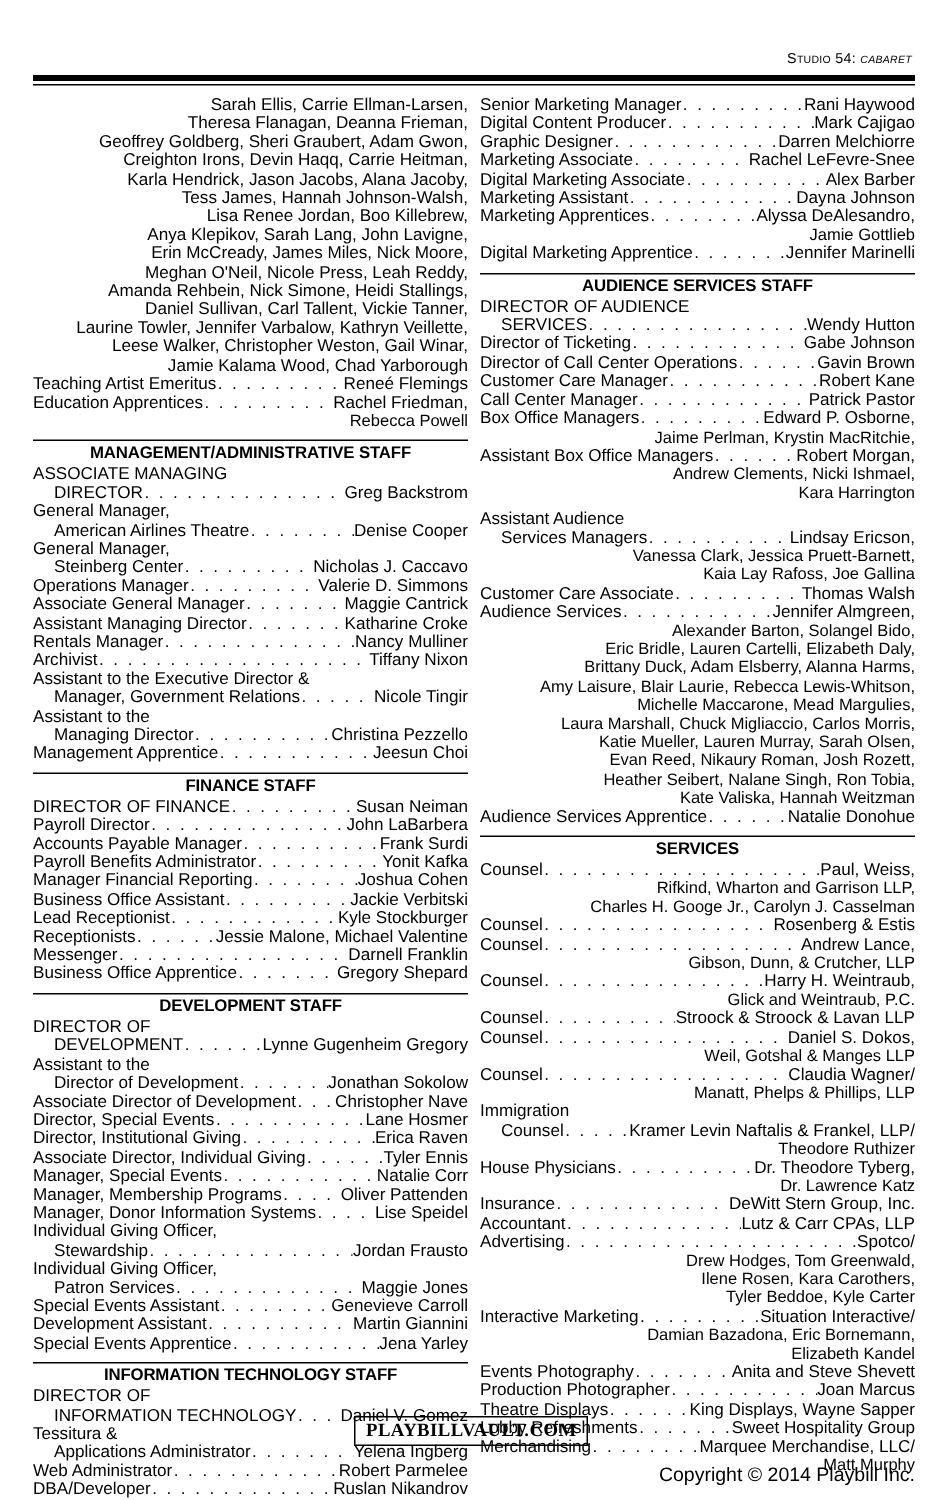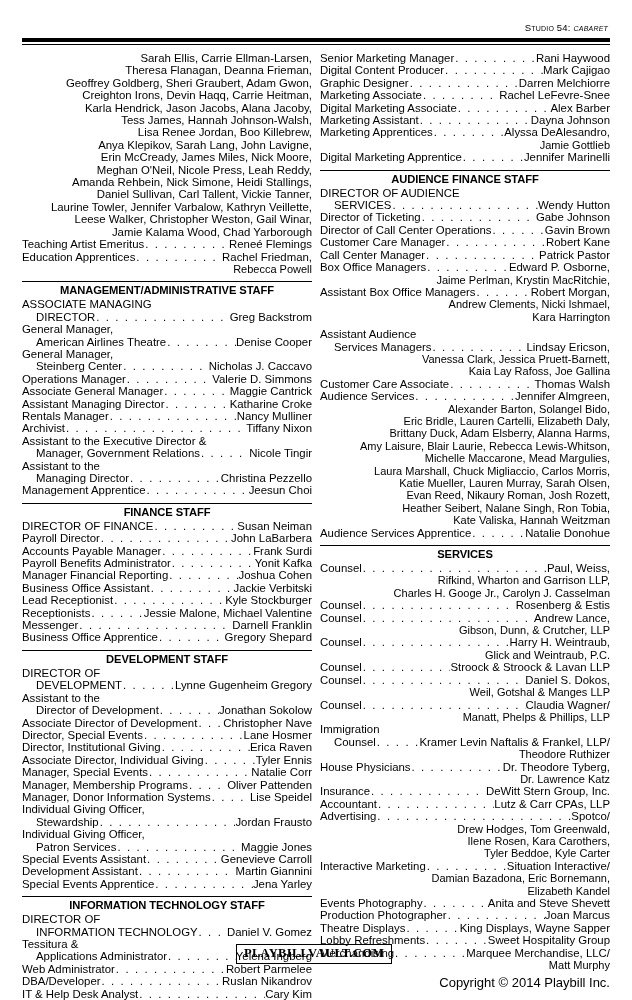--- a/index.html
+++ b/index.html
@@ -13,21 +13,21 @@
     font-family: "Liberation Sans", sans-serif;
     color: #000000;
     position: relative;
     overflow: hidden;
   }
   .page {
     position: relative;
     width: 632px;
     height: 1000px;
     box-sizing: border-box;
-    padding: 0 22px;
+    padding: 12px 22px;
   }
 
   
   .runhead {
     text-align: right;
     font-size: 9.5px;
     letter-spacing: 0.2px;
     padding-top: 22px;
     padding-right: 2px;
     height: 13px;
@@ -458,21 +458,21 @@
             <span class="name">Alyssa DeAlesandro,</span>
           </div>
           <div class="cont">Jamie Gottlieb</div>
           <div class="ln">
             <span class="role">Digital Marketing Apprentice </span>
             <span class="dots"></span>
             <span class="name">Jennifer Marinelli</span>
           </div>
         </div>
         <div class="section-rule"></div>
-        <div class="section-title">AUDIENCE FINANCE STAFF</div>
+        <div class="section-title">AUDIENCE SERVICES STAFF</div>
         <div class="section-body">
           <div class="rolehead">DIRECTOR OF AUDIENCE</div>
           <div class="ln indent">
             <span class="role">SERVICES </span>
             <span class="dots"></span>
             <span class="name">Wendy Hutton</span>
           </div>
           <div class="ln">
             <span class="role">Director of Ticketing </span>
             <span class="dots"></span>

